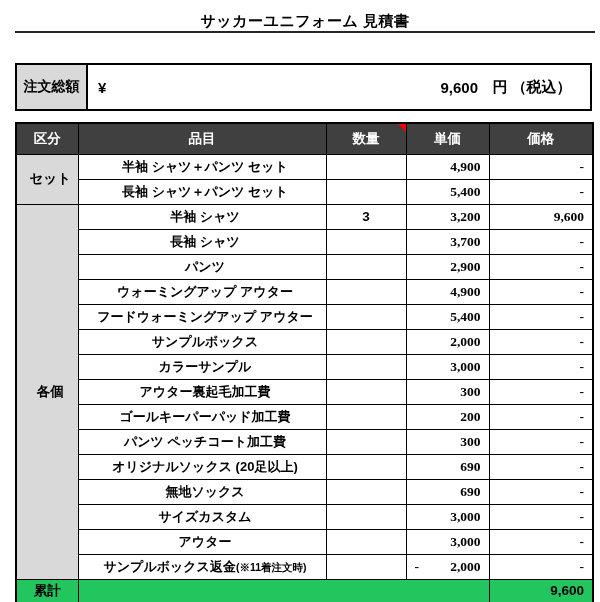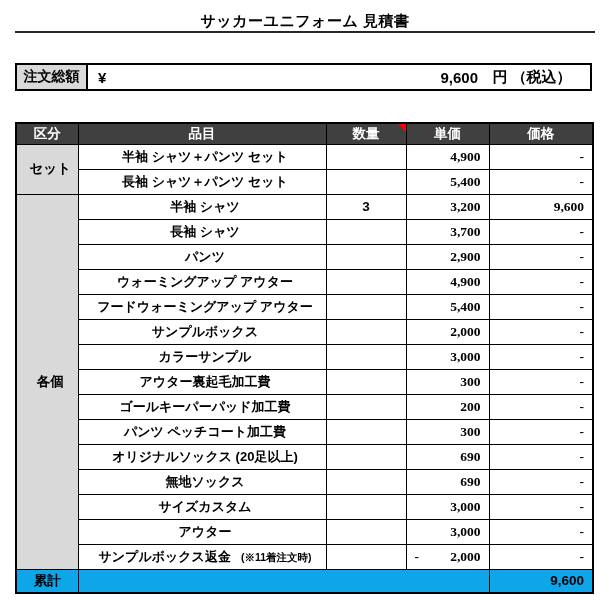--- a/index.html
+++ b/index.html
@@ -6,63 +6,63 @@
   html, body { width: 600px; height: 602px; background: #ffffff; overflow: hidden; }
   body { font-family: "Liberation Sans", sans-serif; font-weight: bold; color: #000; position: relative; }
 
   .title-wrap {
     position: absolute; left: 15px; top: 12px; width: 580px;
     text-align: center; border-bottom: 2.5px solid #262626; 
   }
   .title-wrap h1 { font-size: 15px; letter-spacing: 0.5px; }
 
   .summary-box {
-    position: absolute; left: 15px; top: 63px; width: 577px; height: 28px;
+    position: absolute; left: 15px; top: 63px; width: 577px; height: 48px;
     border: 2px solid #000; display: flex; background: #fff;
   }
   .summary-label {
     width: 71px; background: #d9d9d9; border-right: 2px solid #000;
     display: flex; align-items: center; justify-content: center; font-size: 14px;
   }
   .summary-value {
     flex: 1; display: flex; align-items: center; padding: 0 10px; font-size: 15px;
   }
   .sum-currency { flex: 0; }
   .sum-amount { flex: 1; text-align: right; padding-right: 6px; }
   .sum-unit { width: 96px; text-align: center; white-space: nowrap; }
 
   table.quote {
     position: absolute; left: 15px; top: 122px; width: 577px;
     border-collapse: collapse; table-layout: fixed;
     border: 2px solid #000;
   }
   table.quote td, table.quote th { border: 1px solid #000; overflow: hidden; white-space: nowrap; }
 
-  thead tr { height: 21px; }
+  thead tr { height: 31px; }
   thead th {
     background: #404040; color: #ffffff; font-size: 13.5px; font-weight: bold;
     text-align: center; position: relative;
   }
   .comment-flag {
     position: absolute; top: 0; right: 0; width: 0; height: 0;
     border-left: 8px solid transparent; border-top: 8px solid #ff0000;
   }
 
   tbody tr { height: 25px; }
   td.cell-category {
     background: #d9d9d9; text-align: center; vertical-align: middle; font-size: 13.5px; padding-left: 6px;
   }
   td.cell-item { font-size: 13px; padding-left: 6px; text-align: center; }
-  td.cell-item .item-note { font-size: 10.5px; padding-left: 10px; }
+  td.cell-item .item-note { font-size: 10.5px; }
   td.cell-qty { text-align: center; font-size: 13.5px; }
   td.cell-unitprice, td.cell-price { text-align: right; padding-right: 8px; font-size: 13.5px; position: relative; font-family: Liberation Serif, serif; }
   .neg-sign { position: absolute; left: 8px; top: 50%; transform: translateY(-50%); }
 
   tfoot tr { height: 24px; }
-  tfoot td { background: #0ea5e9; font-size: 13.5px; }
+  tfoot td { background: #22c55e; font-size: 13.5px; }
   td.total-label { text-align: center; }
   td.total-spacer { }
   td.total-price { text-align: right; padding-right: 8px; }
 </style>
 </head>
 <body>
 
 <div class="title-wrap">
   <h1>サッカーユニフォーム 見積書</h1>
 </div>

